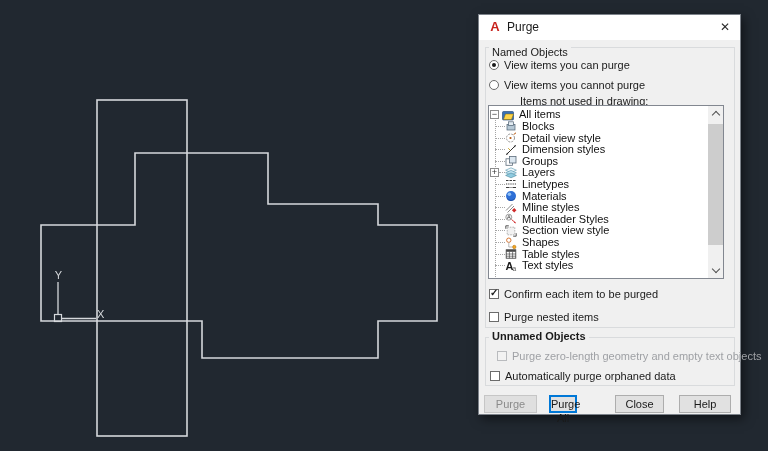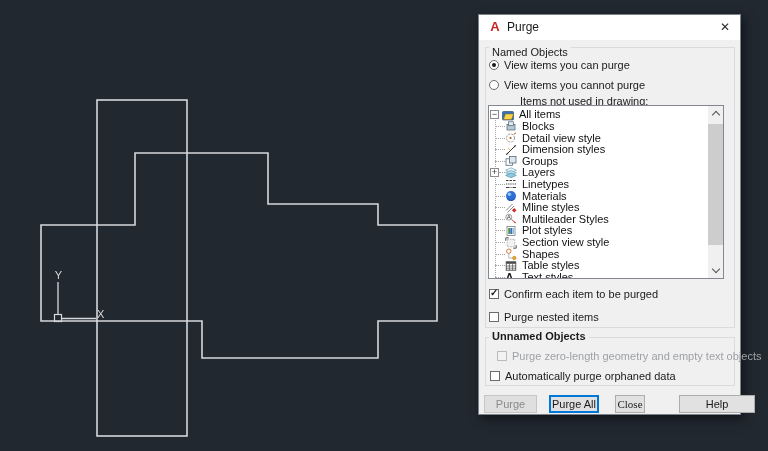--- a/index.html
+++ b/index.html
@@ -212,32 +212,20 @@
                 <path d="M6.5,6.5 L10.5,9.8" stroke="#cf2a2a" stroke-width="0.9"></path>
                 <polygon points="10.9,10.3 8.8,9.7 9.9,8.5" fill="#cf2a2a"></polygon>
               </svg>
             </span>
             <span class="tlabel">Multileader Styles</span>
           </div>
           <div class="trow">
             <span class="stub w10"></span>
             <span class="ticon">
               <svg width="12" height="12" viewBox="0 0 12 12">
-                <rect x="2" y="1.5" width="8" height="9" fill="#fff" stroke="#6b6b6b" stroke-width="0.7"></rect>
-                <rect x="3.3" y="3" width="1.6" height="6" fill="#2f9140"></rect>
-                <rect x="5.3" y="3" width="1.6" height="6" fill="#2b5fb0"></rect>
-                <rect x="7.3" y="3" width="1.6" height="6" fill="#86b7dd"></rect>
-              </svg>
-            </span>
-            <span class="tlabel">Plot styles</span>
-          </div>
-          <div class="trow">
-            <span class="stub w10"></span>
-            <span class="ticon">
-              <svg width="12" height="12" viewBox="0 0 12 12">
                 <rect x="2.2" y="2.2" width="7.6" height="7.6" fill="#f2f2f2" stroke="#9a9a9a" stroke-width="0.7" stroke-dasharray="1.6,1"></rect>
                 <path d="M0.8,3.8 V0.8 H3.8" fill="none" stroke="#444" stroke-width="0.9"></path>
                 <path d="M11.2,8.2 V11.2 H8.2" fill="none" stroke="#444" stroke-width="0.9"></path>
               </svg>
             </span>
             <span class="tlabel">Section view style</span>
           </div>
           <div class="trow">
             <span class="stub w10"></span>
             <span class="ticon">
@@ -293,17 +281,17 @@
     <div class="group" style="left:6px;top:322px;width:250px;height:49px;"></div>
     <span class="group-label" style="left:10px;top:316px;font-weight:bold;">Unnamed Objects</span>
 
     <span class="checkbox disabled" style="left:18px;top:336px;"></span>
     <span class="ctl-label disabled" style="left:33px;top:336px;">Purge zero-length geometry and empty text objects</span>
 
     <span class="checkbox" style="left:11px;top:356px;"></span>
     <span class="ctl-label" style="left:26px;top:356px;">Automatically purge orphaned data</span>
 
     <div class="btn disabled" style="left:5px;width:53px;">Purge</div>
-    <div class="btn default" style="left:70px;width:50px;">Purge All</div>
-    <div class="btn" style="left:136px;width:30px;font-family:Liberation Serif, serif;">Close</div>
-    <div class="btn" style="left:200px;width:76px;">Help</div>
+    <div class="btn default" style="left:70px;width:28px;">Purge All</div>
+    <div class="btn" style="left:136px;width:49px;">Close</div>
+    <div class="btn" style="left:200px;width:52px;">Help</div>
   </div>
 </div>
 
 </body></html>

